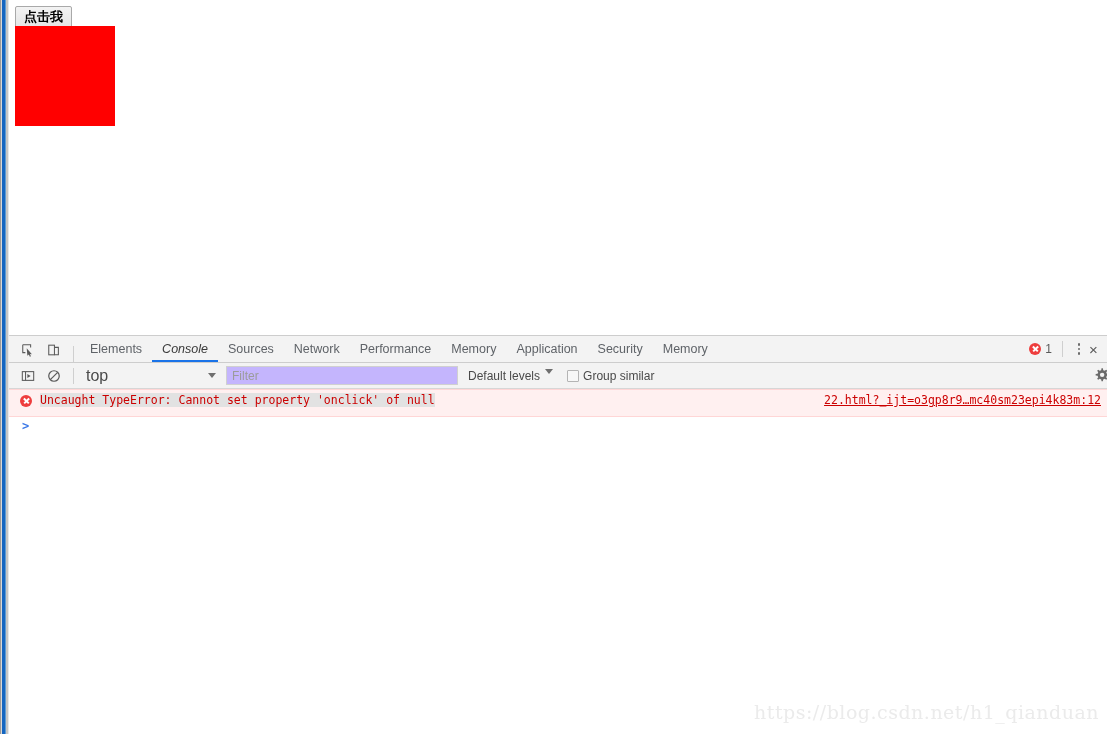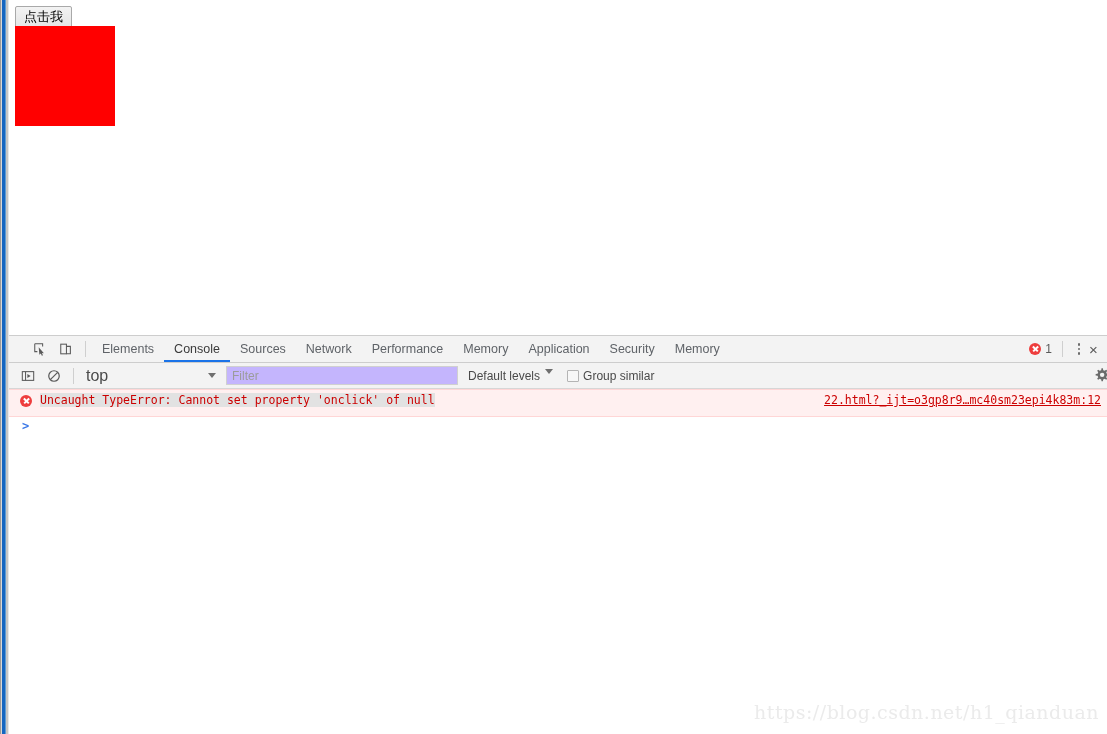--- a/index.html
+++ b/index.html
@@ -46,20 +46,21 @@
     left: 6px; top: 6px;
     padding: 2px 8px 3px 8px;
     font-family: "DejaVu Sans", "Liberation Sans", sans-serif;
     font-size: 13px;
     line-height: 16px;
     color: #000000;
     background: linear-gradient(to bottom, #f3f3f3 0%, #e4e4e4 100%);
     border: 1px solid #a9a9a9;
     border-radius: 2px;
     cursor: default;
+    font-weight: bold;
   }
   #red-box {
     position: absolute;
     left: 6px; top: 26px;
     width: 100px; height: 100px;
     background: #ff0000;
   }
 
   
   #devtools {
@@ -74,23 +75,22 @@
     overflow: hidden;
   }
 
   
   #devtools-tabbar {
     position: relative;
     height: 27px;
     background: #f3f3f3;
     border-bottom: 1px solid #cdcdcd;
     display: flex;
-    align-items: center;
-    box-sizing: border-box;
-    padding-left: 12px;
+    align-items: flex-end;
+    box-sizing: border-box;
   }
   .tool-icon-btn {
     width: 26px; height: 25px;
     display: flex;
     align-items: center;
     justify-content: center;
     cursor: pointer;
   }
   .tool-icon-btn:first-child { margin-left: 6px; }
   .vsep {
@@ -104,20 +104,21 @@
     padding: 0 10px;
     font-size: 12.5px;
     color: #5f6368;
     cursor: pointer;
     white-space: nowrap;
     box-sizing: border-box;
   }
   .tab-item.active {
     color: #3a3a3a;
     border-bottom: 2px solid #1a73e8;
+    font-style: italic;
   }
   #tabbar-right {
     position: absolute;
     right: 0; top: 0;
     height: 26px;
     display: flex;
     align-items: center;
   }
   #error-counter {
     display: flex;

